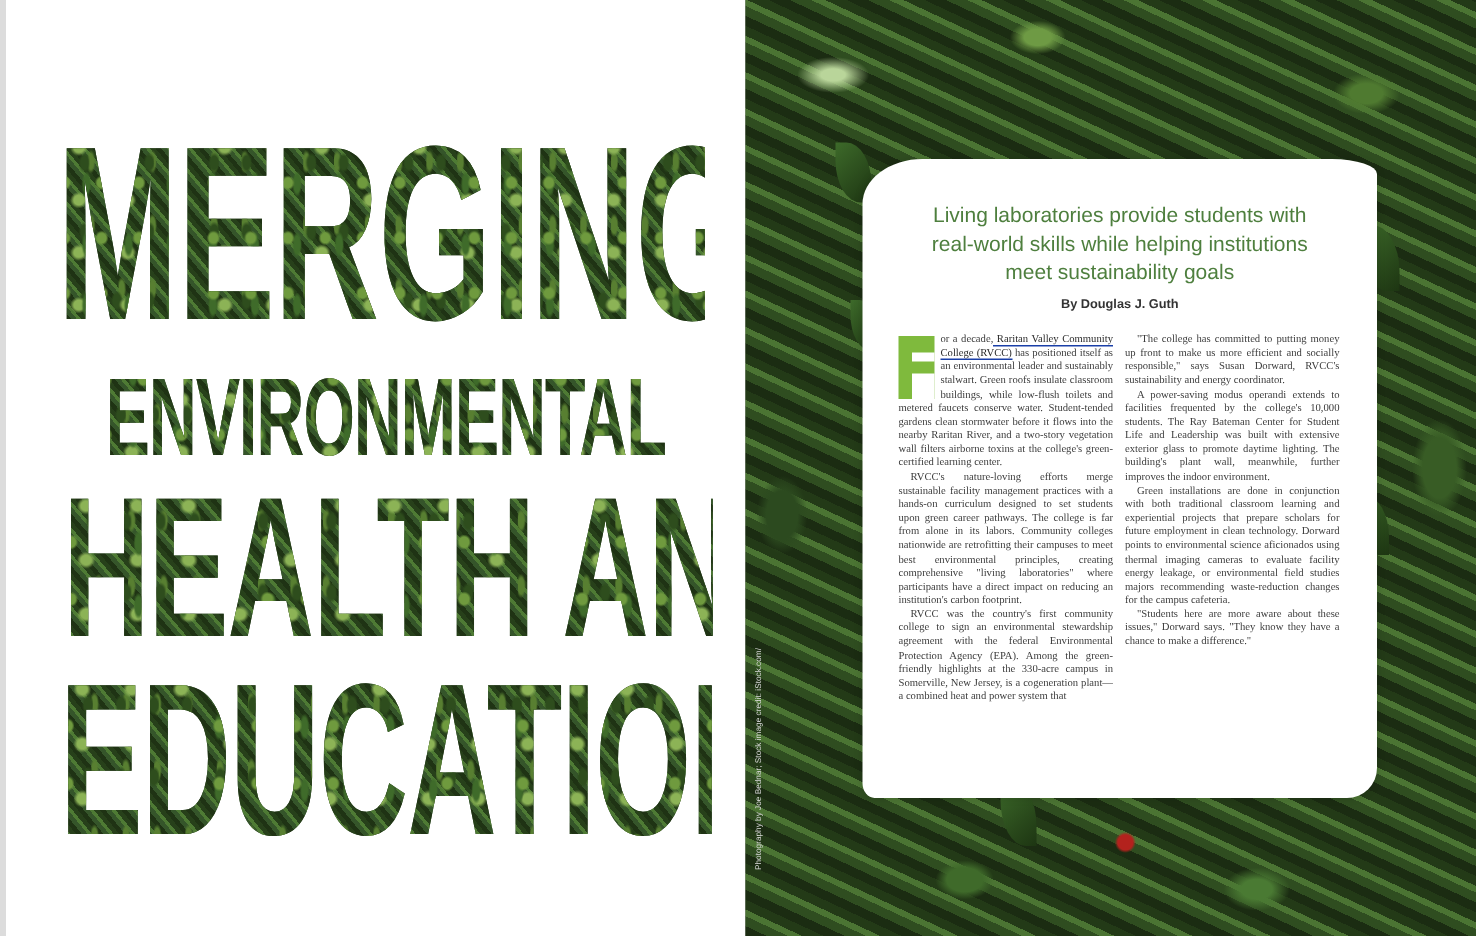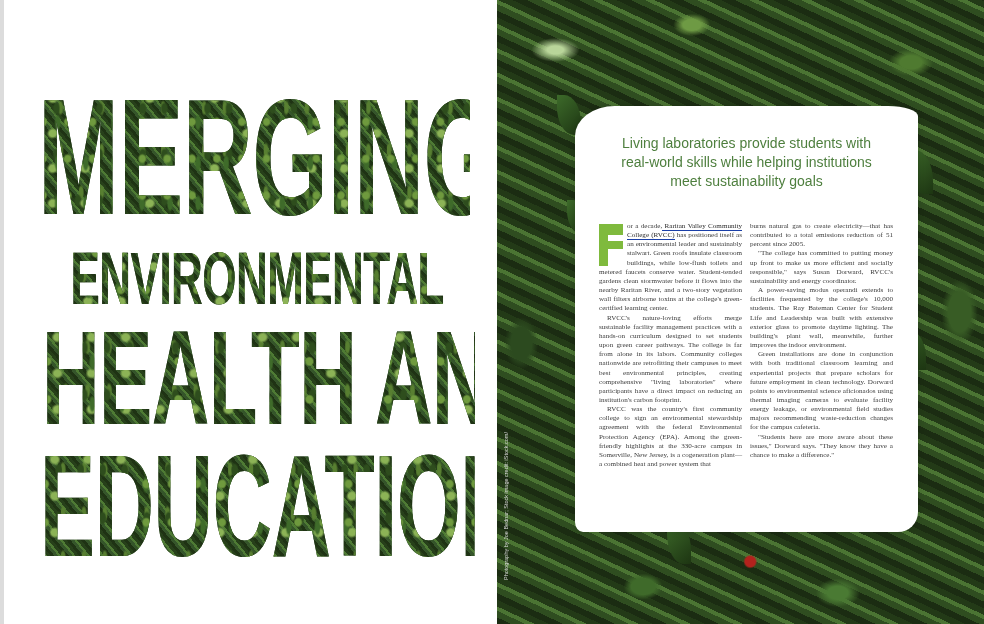--- a/index.html
+++ b/index.html
@@ -80,28 +80,28 @@
   <div class="right-page">
     <div class="leaf" style="left:60px;top:95px;width:24px;height:40px;"></div>
     <div class="leaf" style="left:70px;top:200px;width:20px;height:34px;"></div>
     <div class="leaf" style="left:410px;top:150px;width:26px;height:44px;"></div>
     <div class="leaf" style="left:405px;top:330px;width:24px;height:40px;"></div>
     <div class="leaf" style="left:170px;top:520px;width:24px;height:44px;"></div>
     <div class="photo-credit">Photography by Joe Bednar; Stock image credit: iStock.com/</div>
 
     <div class="panel">
       <div class="deck" style="padding:0 40px;box-sizing:border-box;">Living laboratories provide students with real-world skills while helping institutions meet sustainability goals</div>
+      <div class="byline">By Douglas J. Guth</div>
       <div class="cols">
         <div class="col">
           <p class="first"><span class="dropcap"></span><span>or a decade,</span><span class="link"> Raritan Valley Community College (RVCC)</span><span> has positioned itself as an environmental leader and sustainably stalwart. Green roofs insulate classroom buildings, while low-flush toilets and metered faucets conserve water. Student-tended gardens clean stormwater before it flows into the nearby Raritan River, and a two-story vegetation wall filters airborne toxins at the college's green-certified learning center.</span></p>
           <p>RVCC's nature-loving efforts merge sustainable facility management practices with a hands-on curriculum designed to set students upon green career pathways. The college is far from alone in its labors. Community colleges nationwide are retrofitting their campuses to meet best environmental principles, creating comprehensive "living laboratories" where participants have a direct impact on reducing an institution's carbon footprint.</p>
           <p>RVCC was the country's first community college to sign an environmental stewardship agreement with the federal Environmental Protection Agency (EPA). Among the green-friendly highlights at the 330-acre campus in Somerville, New Jersey, is a cogeneration plant—a combined heat and power system that</p>
         </div>
         <div class="col">
-          <p class="first">burns natural gas to create electricity—that has contributed to a total emissions reduction of 51 percent since 2005.</p>
           <p>"The college has committed to putting money up front to make us more efficient and socially responsible," says Susan Dorward, RVCC's sustainability and energy coordinator.</p>
           <p>A power-saving modus operandi extends to facilities frequented by the college's 10,000 students. The Ray Bateman Center for Student Life and Leadership was built with extensive exterior glass to promote daytime lighting. The building's plant wall, meanwhile, further improves the indoor environment.</p>
           <p>Green installations are done in conjunction with both traditional classroom learning and experiential projects that prepare scholars for future employment in clean technology. Dorward points to environmental science aficionados using thermal imaging cameras to evaluate facility energy leakage, or environmental field studies majors recommending waste-reduction changes for the campus cafeteria.</p>
           <p>"Students here are more aware about these issues," Dorward says. "They know they have a chance to make a difference."</p>
         </div>
       </div>
     </div>
   </div>
 </div>
 

